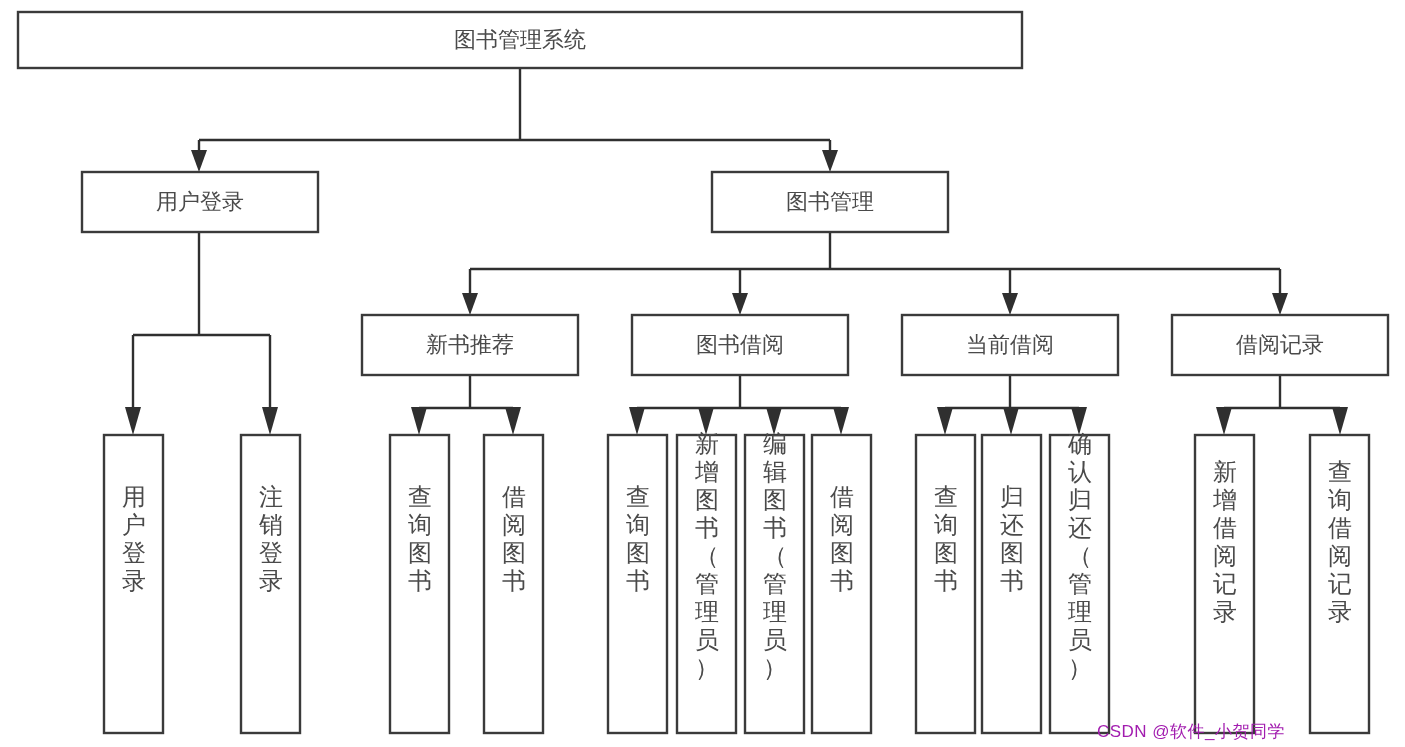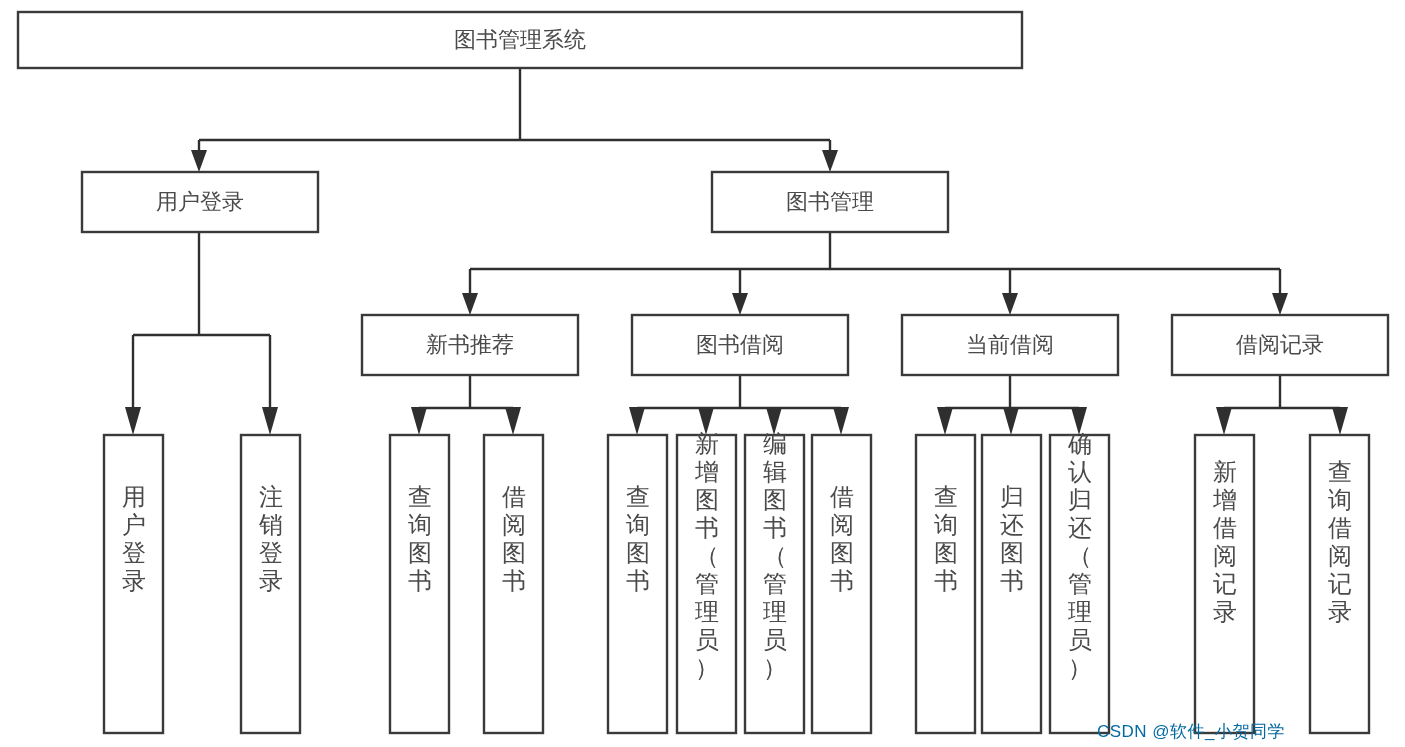--- a/index.html
+++ b/index.html
@@ -56,21 +56,21 @@
     font-family: "Liberation Sans", "DejaVu Sans", sans-serif;
     font-size: 24px;
     text-anchor: middle;
   }
   .watermark {
     position: absolute;
     right: 10px;
     bottom: 4px;
     font-family: "Liberation Sans", "DejaVu Sans", sans-serif;
     font-size: 17px;
-    color: #0369a1;
+    color: #a21caf;
     letter-spacing: 0.5px;
     white-space: nowrap;
     user-select: none;
   }
 </style>
 </head>
 <body>
 
 <div id="diagram-root">
 

